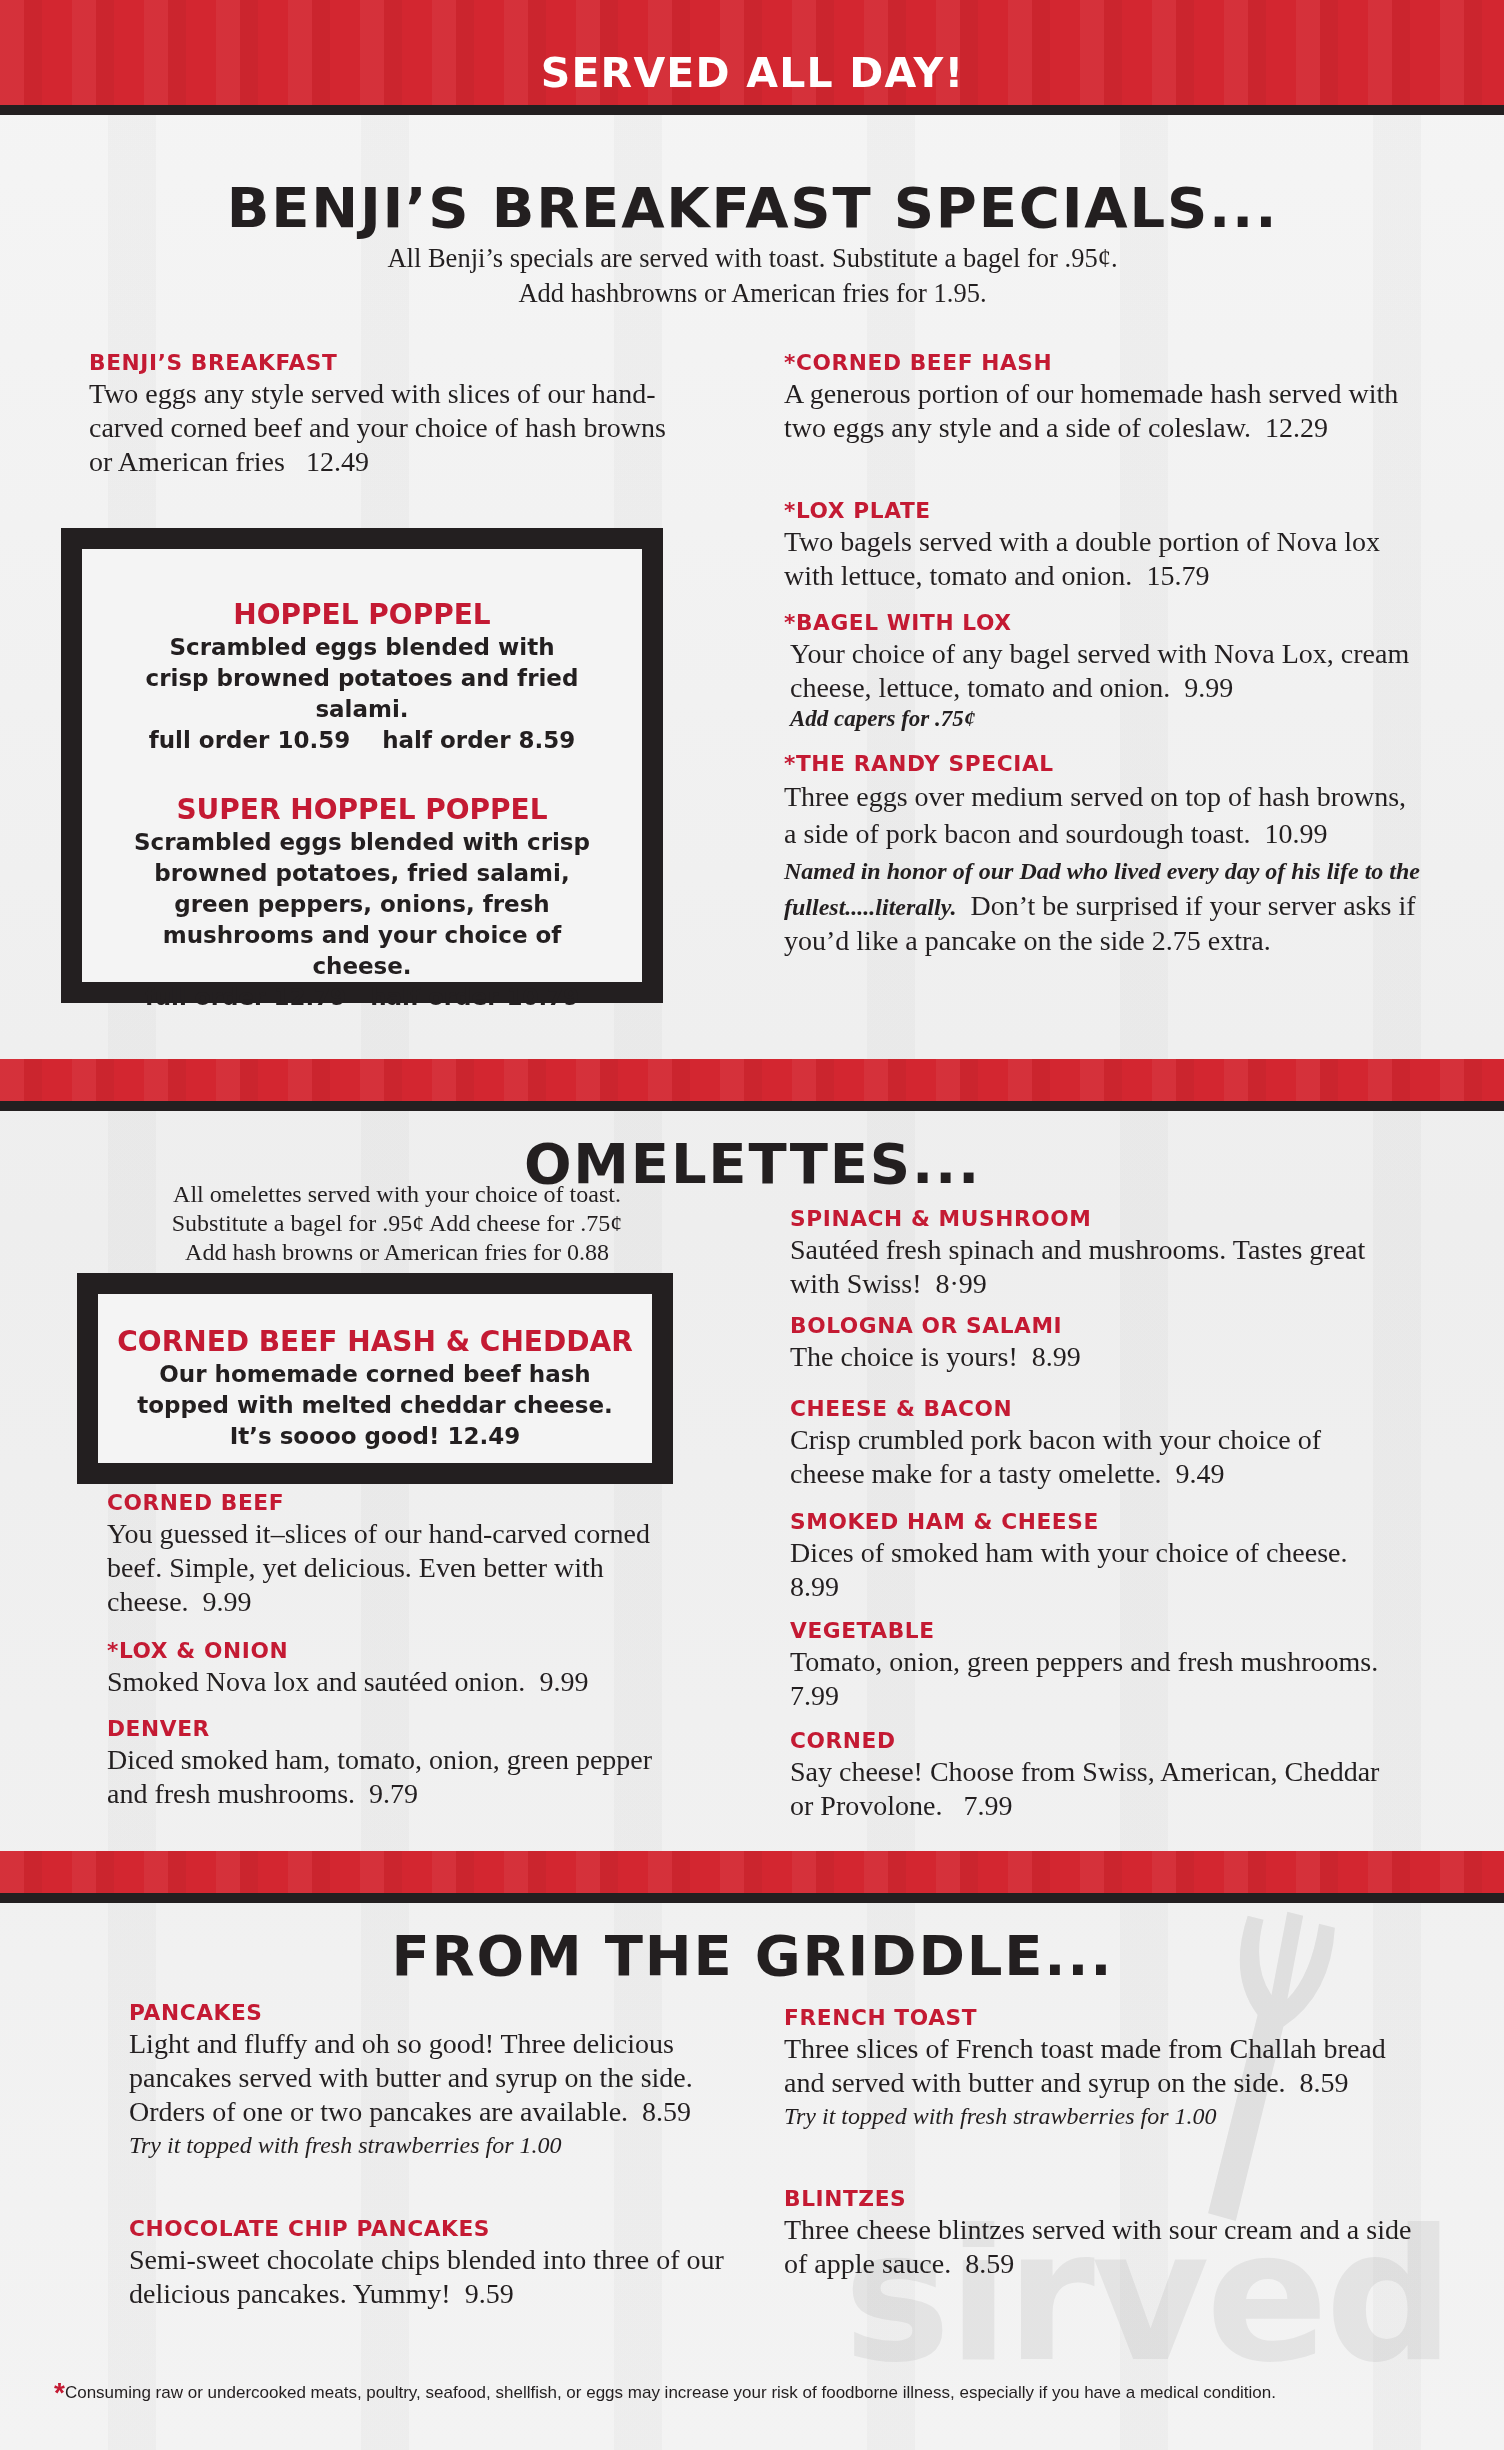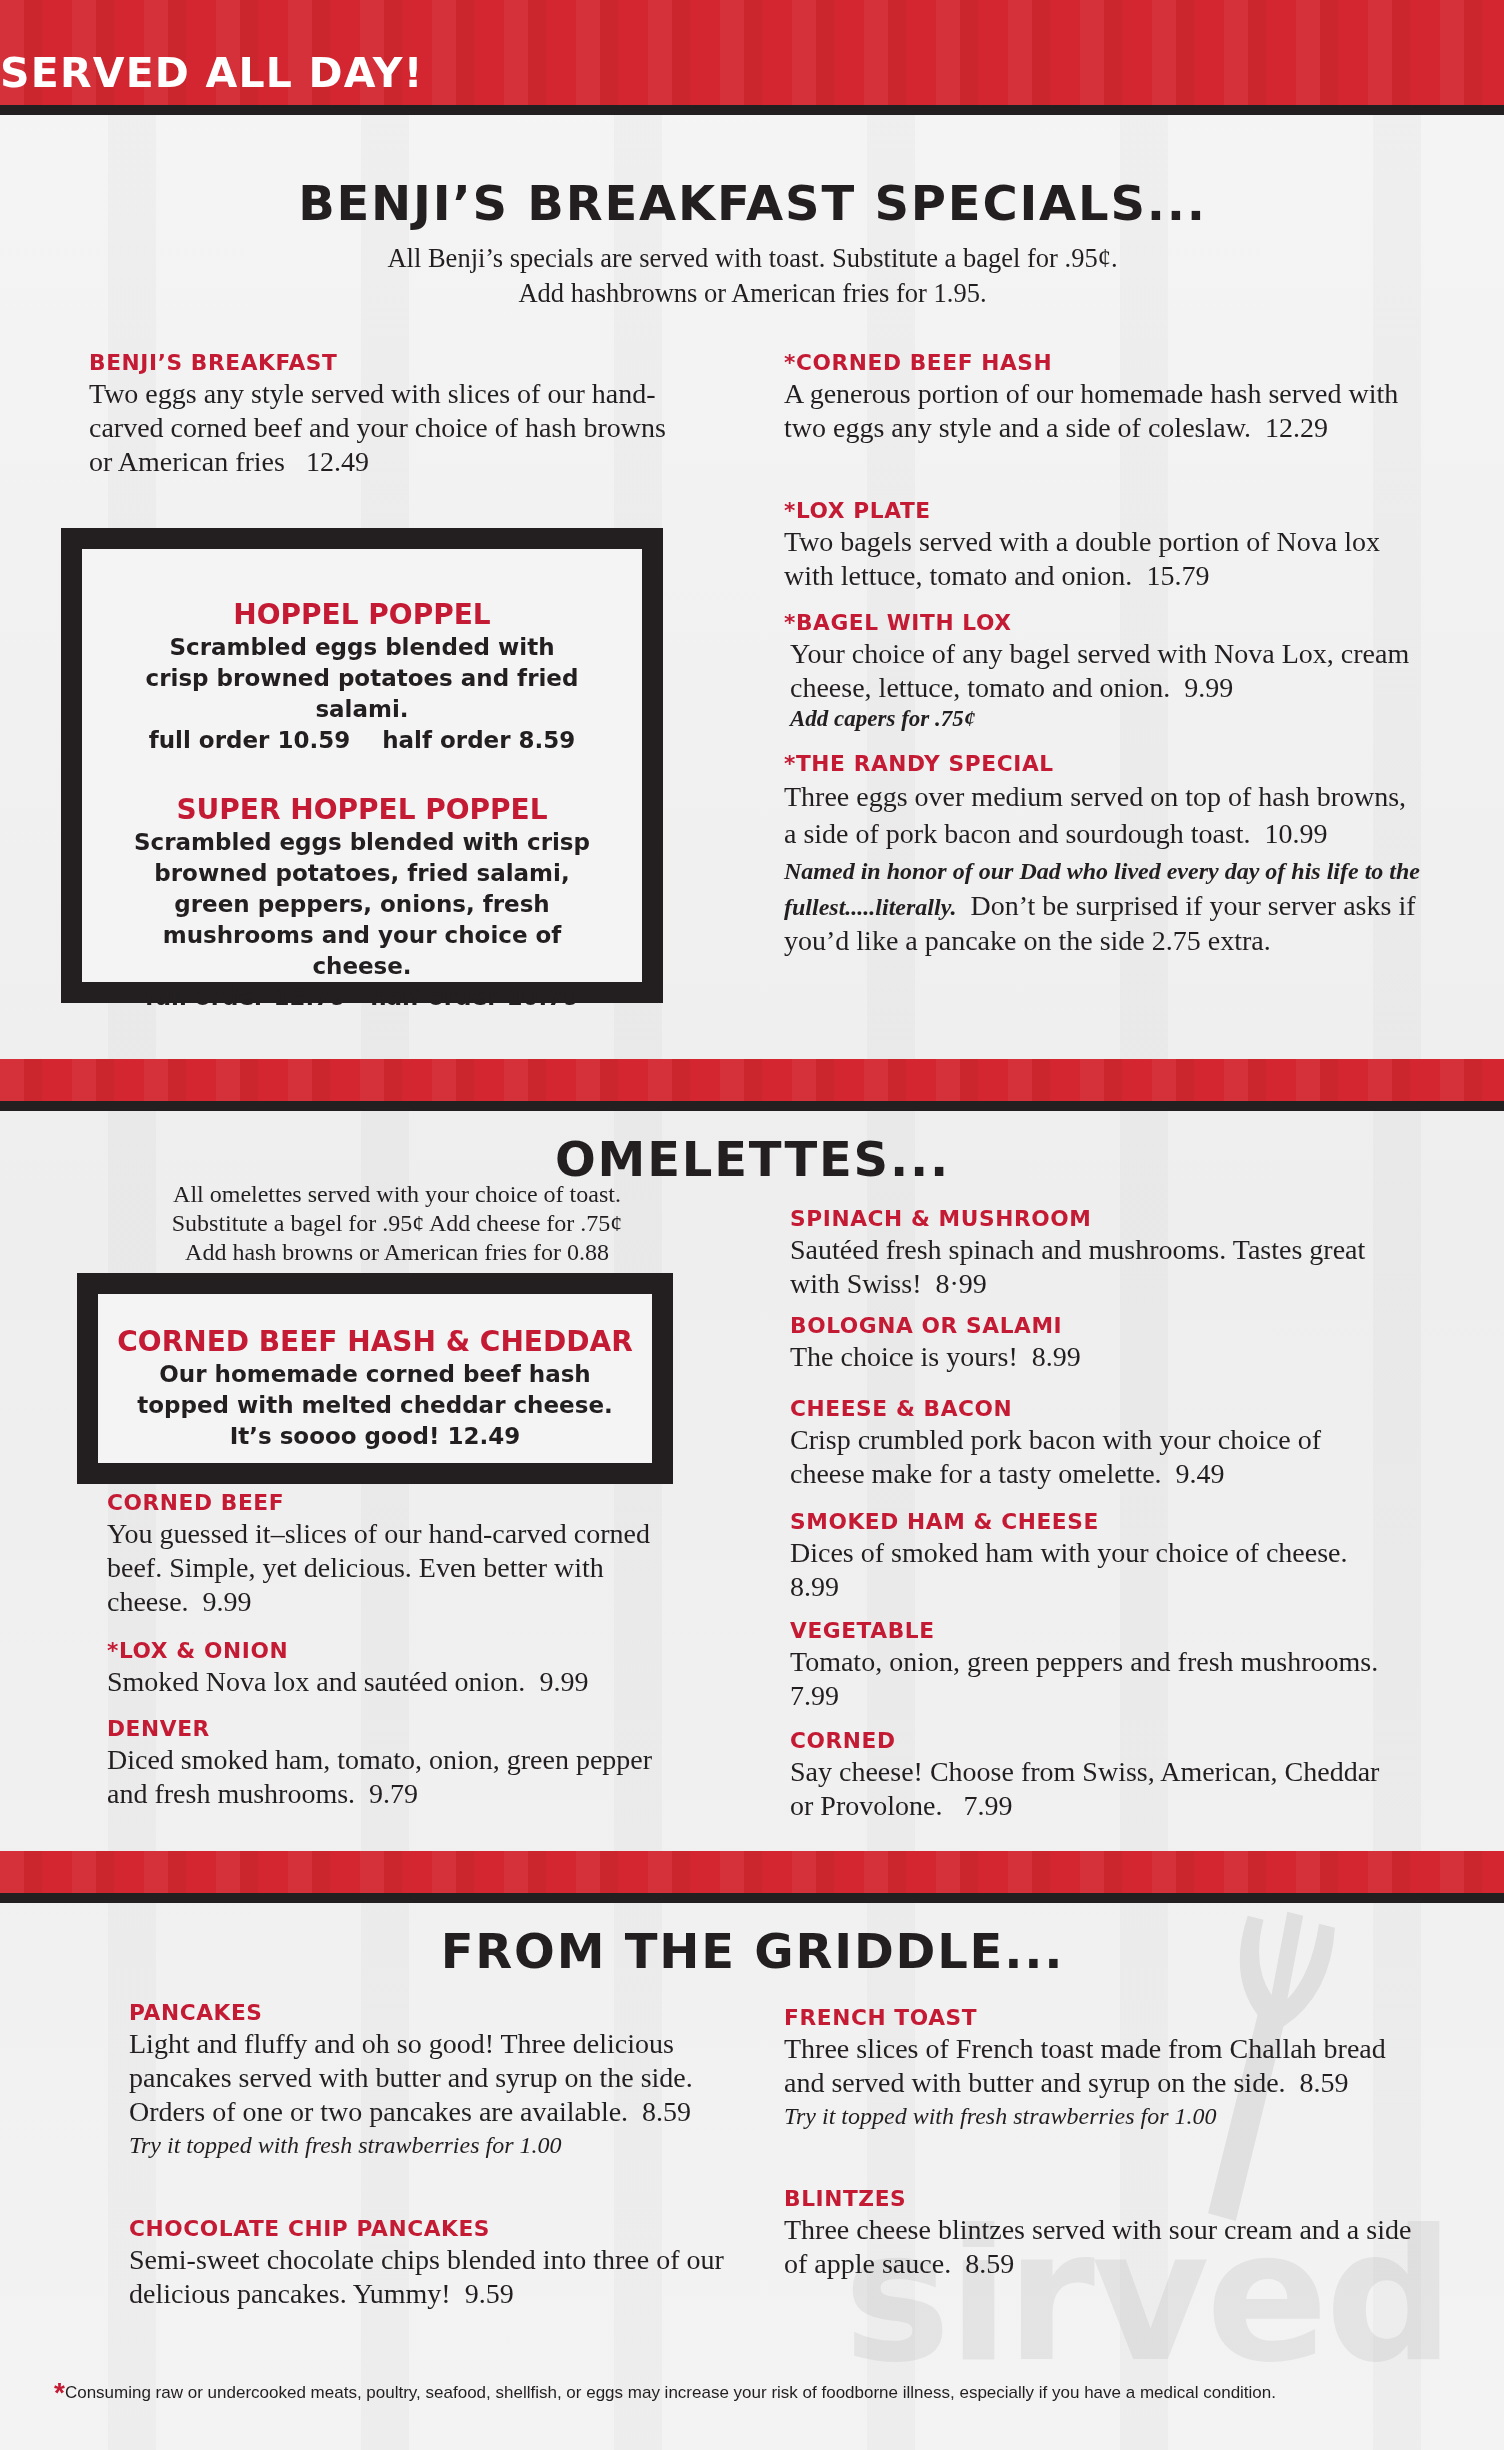--- a/index.html
+++ b/index.html
@@ -22,28 +22,28 @@
     background:
       repeating-linear-gradient(90deg, rgba(255,255,255,0.05) 0 24px, rgba(0,0,0,0.04) 24px 42px, rgba(255,255,255,0) 42px 72px),
       #d32630;
     z-index: 1;
   }
   .band::after {
     content: ""; position: absolute; left: 0; right: 0; bottom: -9.6px; height: 9.6px;
     background: #231f20;
   }
   .band-title {
-    position: absolute; left: 0; right: 0; text-align: left;
+    position: absolute; left: 0; right: 0; text-align: center;
     color: #ffffff; font-family: "DejaVu Sans", sans-serif; font-weight: bold;
     font-size: 41px; letter-spacing: 1.2px; top: 49px;
   }
   .section-title {
     position: absolute; left: 0; right: 0; text-align: center;
     font-family: "DejaVu Sans", sans-serif; font-weight: bold; color: #231f20;
-    font-size: 48px; letter-spacing: 1.8px; z-index: 2;
+    font-size: 56px; letter-spacing: 1.8px; z-index: 2;
   }
   .intro {
     position: absolute; text-align: center; font-size: 24px; line-height: 34px;
     color: #231f20; z-index: 2; font-family: "Liberation Serif", serif;
   }
   .item { position: absolute; z-index: 2; }
   .item-name {
     font-family: "DejaVu Sans", sans-serif; font-weight: bold; color: #c41a33;
     font-size: 21.7px; letter-spacing: 0.6px; line-height: 28px;
   }

